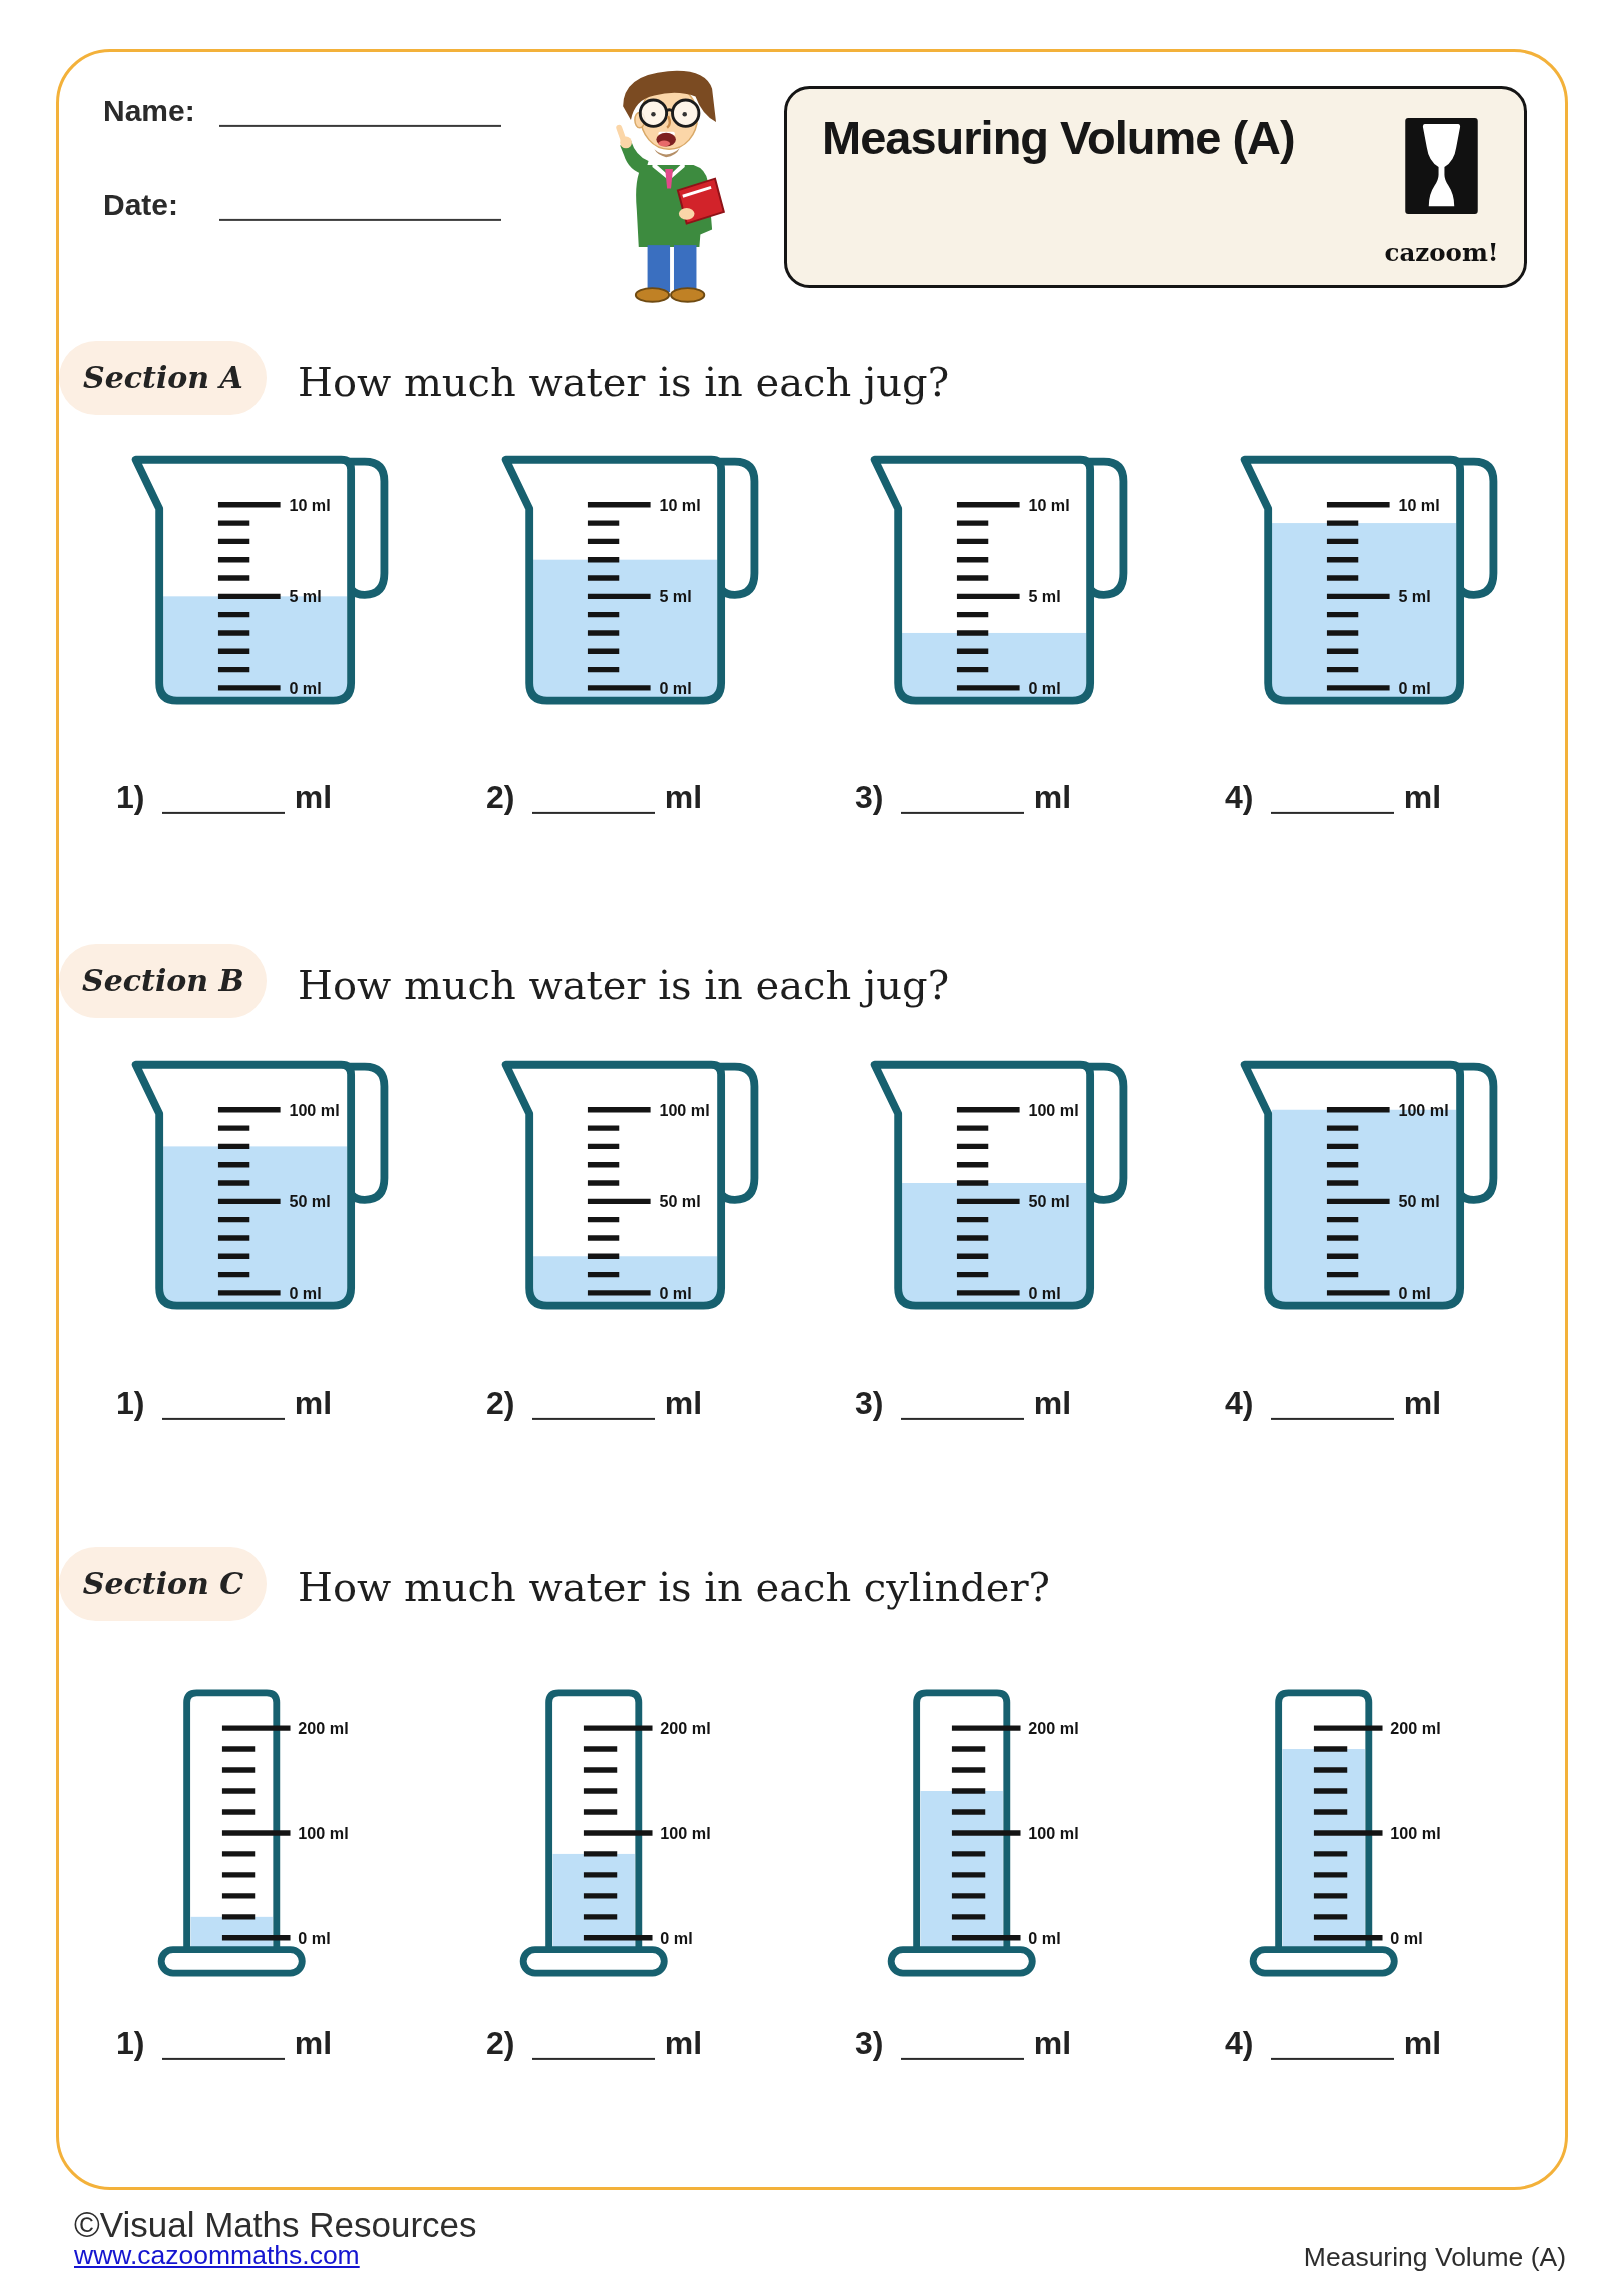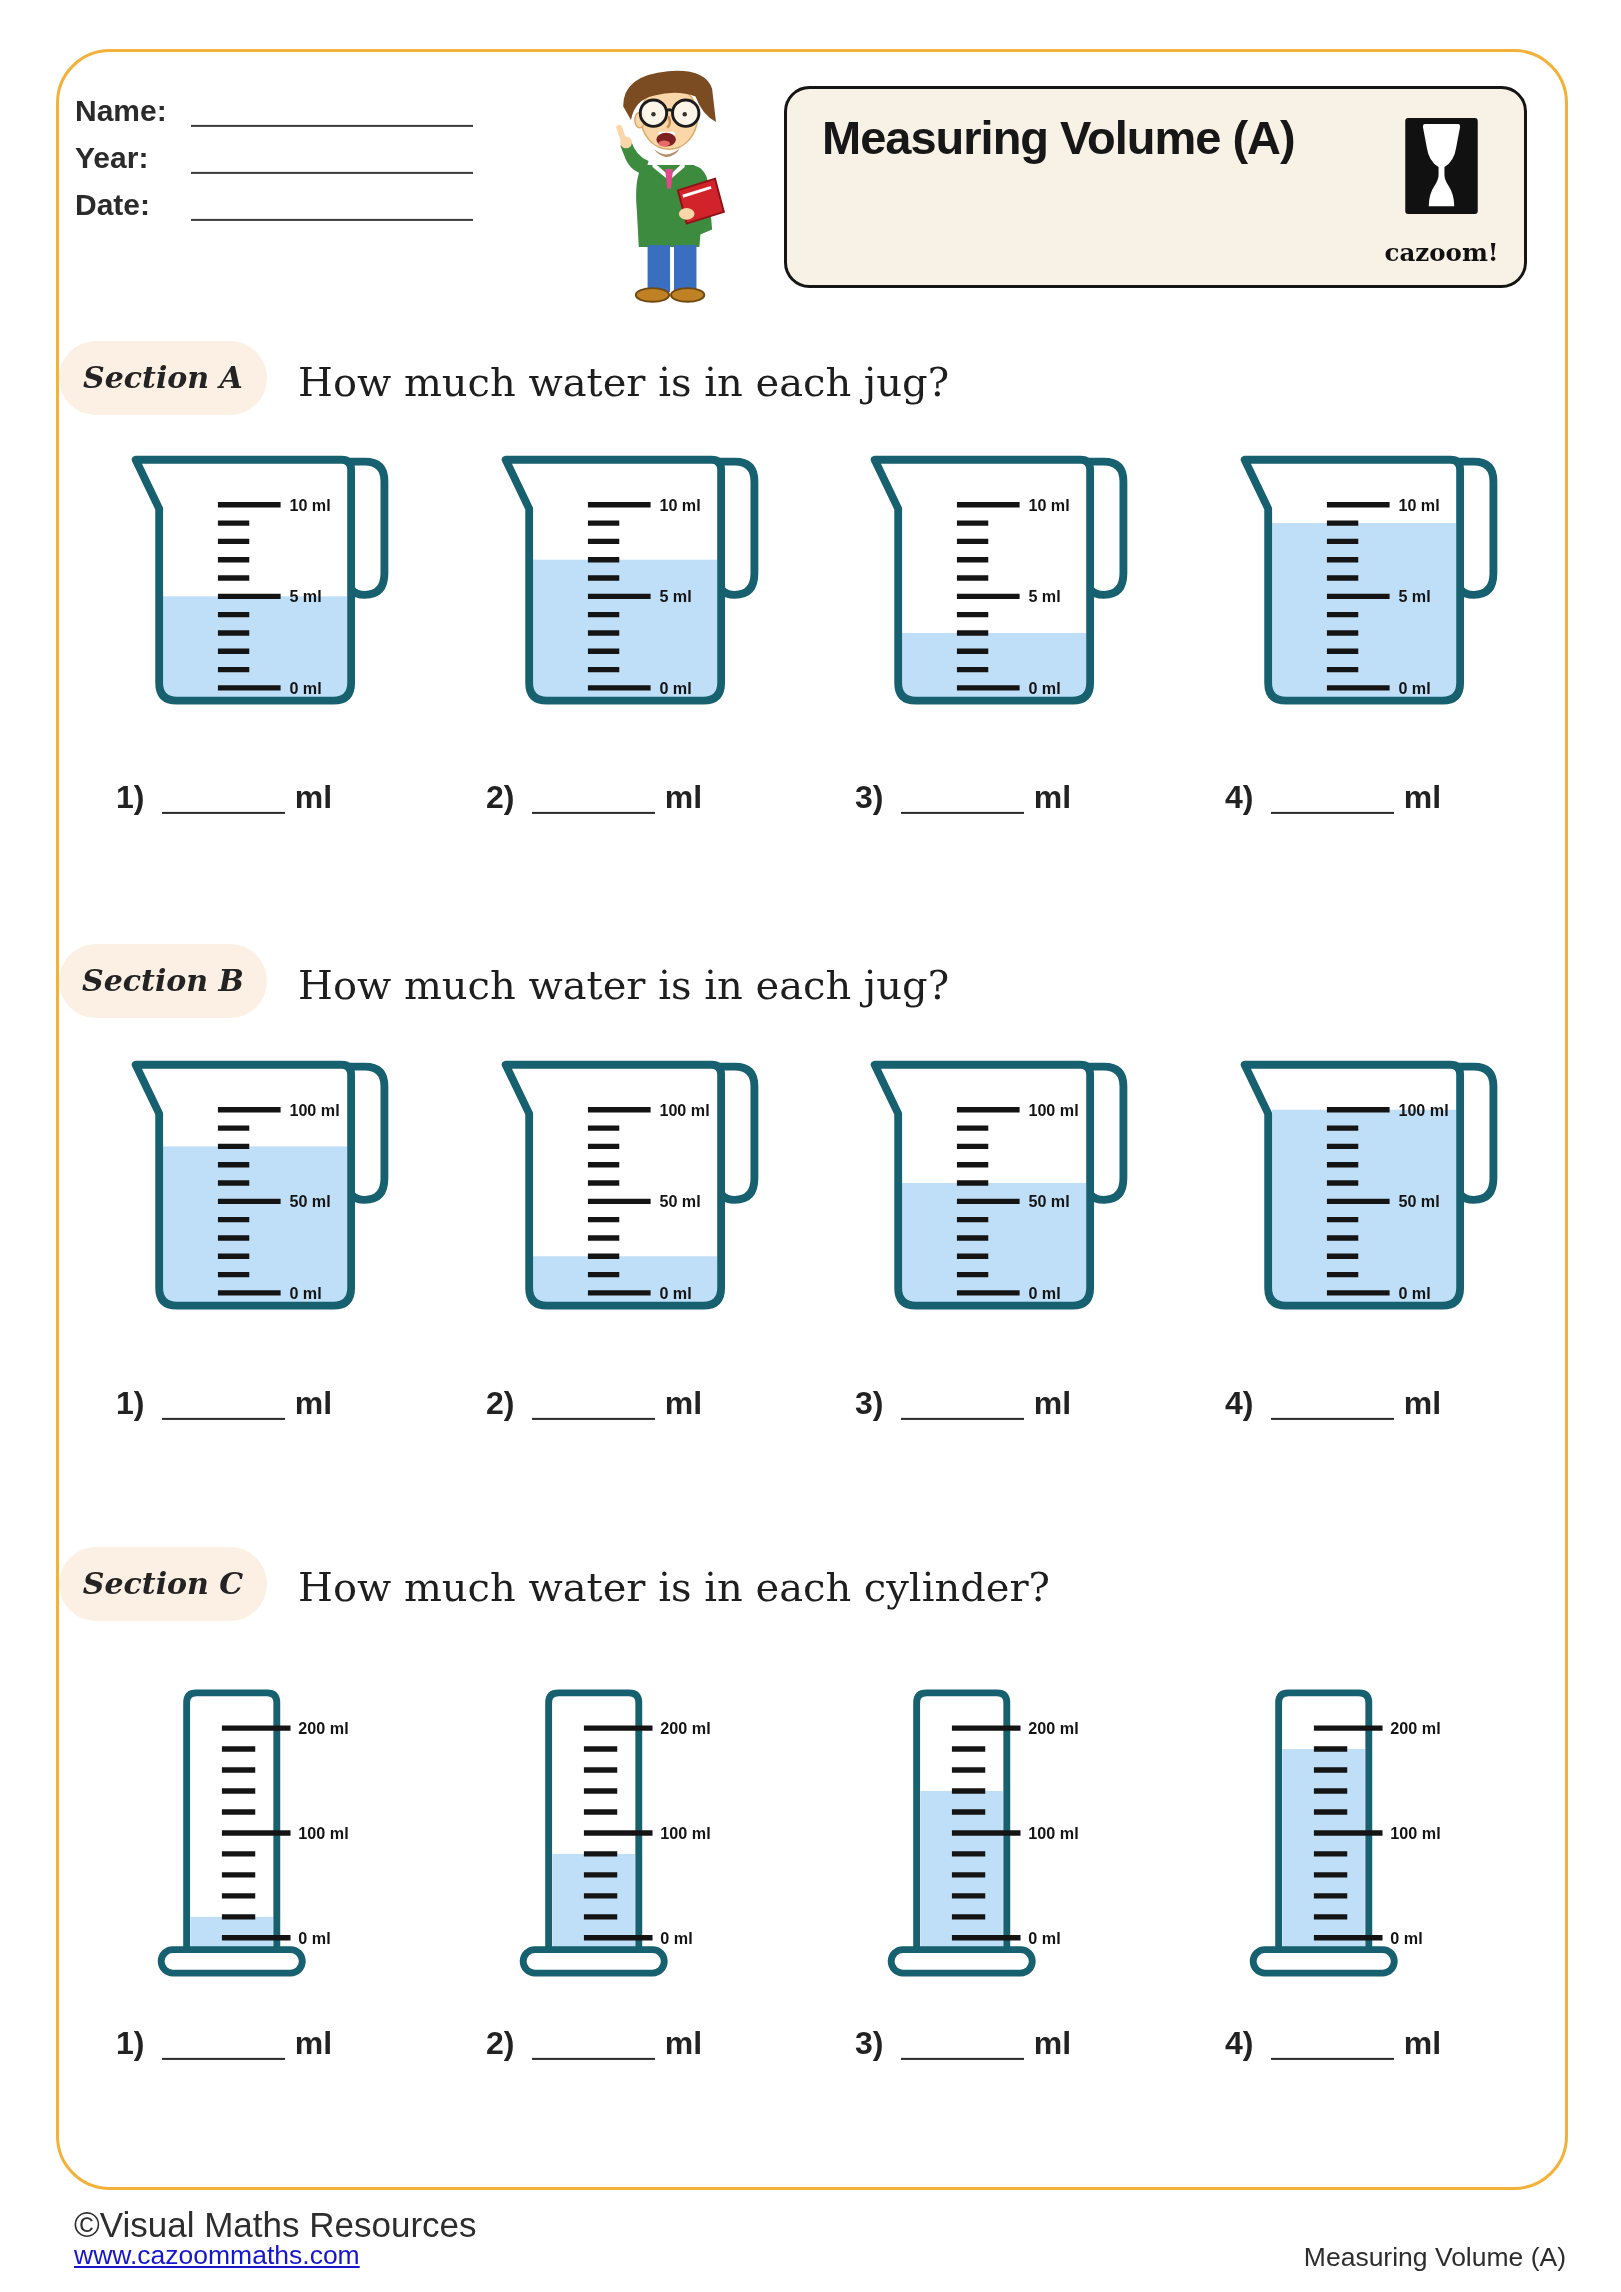--- a/index.html
+++ b/index.html
@@ -1,21 +1,21 @@
 <!DOCTYPE html>
 <html><head>
 <meta charset="utf-8">
 <style>
   html,body{margin:0;padding:0;background:#ffffff;}
   .page{position:relative;width:1621px;height:2293px;background:#ffffff;overflow:hidden;
         font-family:"Liberation Sans",sans-serif;color:#222;}
   .frame{position:absolute;left:56px;top:49px;width:1506px;height:2135px;
          border:3.9px solid #F3B13A;border-radius:54px;}
   
-  .field-row{position:absolute;left:75px;width:412px;height:43px;}
+  .field-row{position:absolute;left:103px;width:412px;height:43px;}
   .field-label{display:inline-block;width:116px;font-size:30px;font-weight:700;color:#2b2b2b;}
   .field-line{display:inline-block;width:282px;border-bottom:2.5px solid #3a3a3a;transform:translateY(5.9px);}
   
   .title-box{position:absolute;left:784px;top:86px;width:737px;height:196px;
              background:#F8F2E6;border:3.9px solid #151515;border-radius:25.5px;}
   .title-text{position:absolute;left:35px;top:21.6px;width:529px;font-size:47px;font-weight:700;
               letter-spacing:-1px;line-height:1.15;color:#171717;}
   .logo-wrap{position:absolute;right:25.5px;top:29px;width:114px;text-align:center;}
   .logo-text{margin-top:20px;font-family:"DejaVu Serif",serif;font-weight:700;font-size:24.5px;color:#111;}
   
@@ -38,23 +38,20 @@
 </style>
 </head>
 <body>
 
 <div class="page">
   <div class="frame"></div>
 
   <div class="field-row" style="top:94px">
     <span class="field-label">Name:</span><span class="field-line"></span>
   </div>
-  <div class="field-row" style="top:141px">
-    <span class="field-label">Year:</span><span class="field-line"></span>
-  </div>
   <div class="field-row" style="top:188px">
     <span class="field-label">Date:</span><span class="field-line"></span>
   </div>
 
   <svg style="position:absolute;left:586px;top:63px" width="174" height="245" viewBox="0 0 178 250">
     <g>
 
       <path d="M 60 114 Q 44 110 39 94 L 35 84 L 46 79 Q 51 95 64 100 Z" fill="#3d8b3f"></path>
       <line x1="39" y1="80" x2="34" y2="66" stroke="#fbd6a8" stroke-width="6" stroke-linecap="round"></line>
       <circle cx="41" cy="81" r="6" fill="#fbd6a8"></circle>

